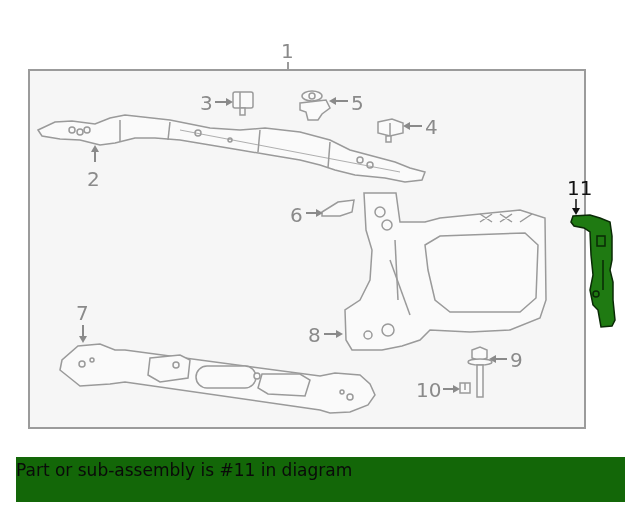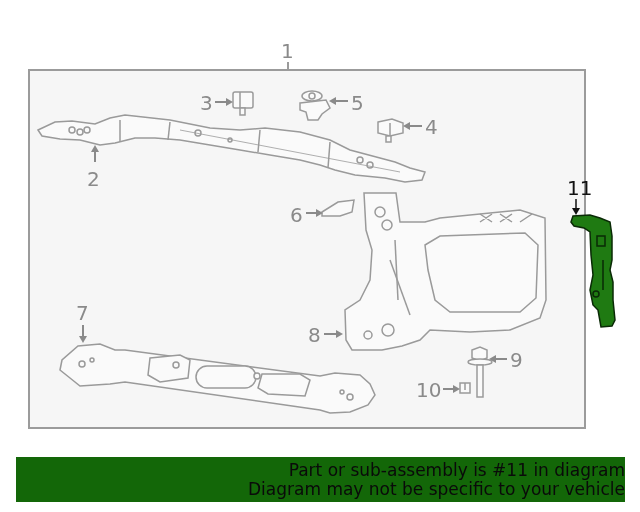--- a/index.html
+++ b/index.html
@@ -1,21 +1,21 @@
 <!DOCTYPE html>
 <html><head>
 <meta charset="utf-8">
 <style>
   html,body{margin:0;padding:0;background:#ffffff;}
   body{width:640px;height:512px;position:relative;overflow:hidden;font-family:"DejaVu Sans",sans-serif;}
   .frame{position:absolute;left:28px;top:69px;width:558px;height:360px;border:2px solid #9b9b9b;background:#f6f6f6;box-sizing:border-box;}
   svg.diagram{position:absolute;left:0;top:0;width:640px;height:512px;}
   .lbl{font-family:"DejaVu Sans",sans-serif;font-size:20px;fill:#8a8a8a;}
   .lbl11{font-family:"DejaVu Sans",sans-serif;font-size:20px;fill:#111;}
-  .banner{position:absolute;left:16px;top:457px;width:609px;height:45px;background:#136708;color:#0a0a0a;text-align:right;font-size:17px;line-height:19px;padding-top:4px;box-sizing:border-box;}
+  .banner{position:absolute;left:16px;top:457px;width:609px;height:45px;background:#136708;color:#0a0a0a;text-align:left;font-size:17px;line-height:19px;padding-top:4px;box-sizing:border-box;}
   .banner div{white-space:nowrap;}
 </style>
 </head>
 <body>
 
 <div class="frame"></div>
 
 <svg class="diagram" viewBox="0 0 640 512">
 
   <text class="lbl" x="281" y="58">1</text>
@@ -128,14 +128,13 @@
     <circle cx="596" cy="294" r="3" fill="none"></circle>
     <line x1="603" y1="260" x2="603" y2="290" fill="none"></line>
   </g>
   <text class="lbl11" x="567" y="195">11</text>
   <line x1="576" y1="199" x2="576" y2="210" stroke="#111" stroke-width="1.5"></line>
   <path d="M572,208 L576,215 L580,208 Z" fill="#111"></path>
 </svg>
 
 <div class="banner">
   <div>Part or sub-assembly is #11 in diagram</div>
-  <div>Diagram may not be specific to your vehicle</div>
 </div>
 
 </body></html>

